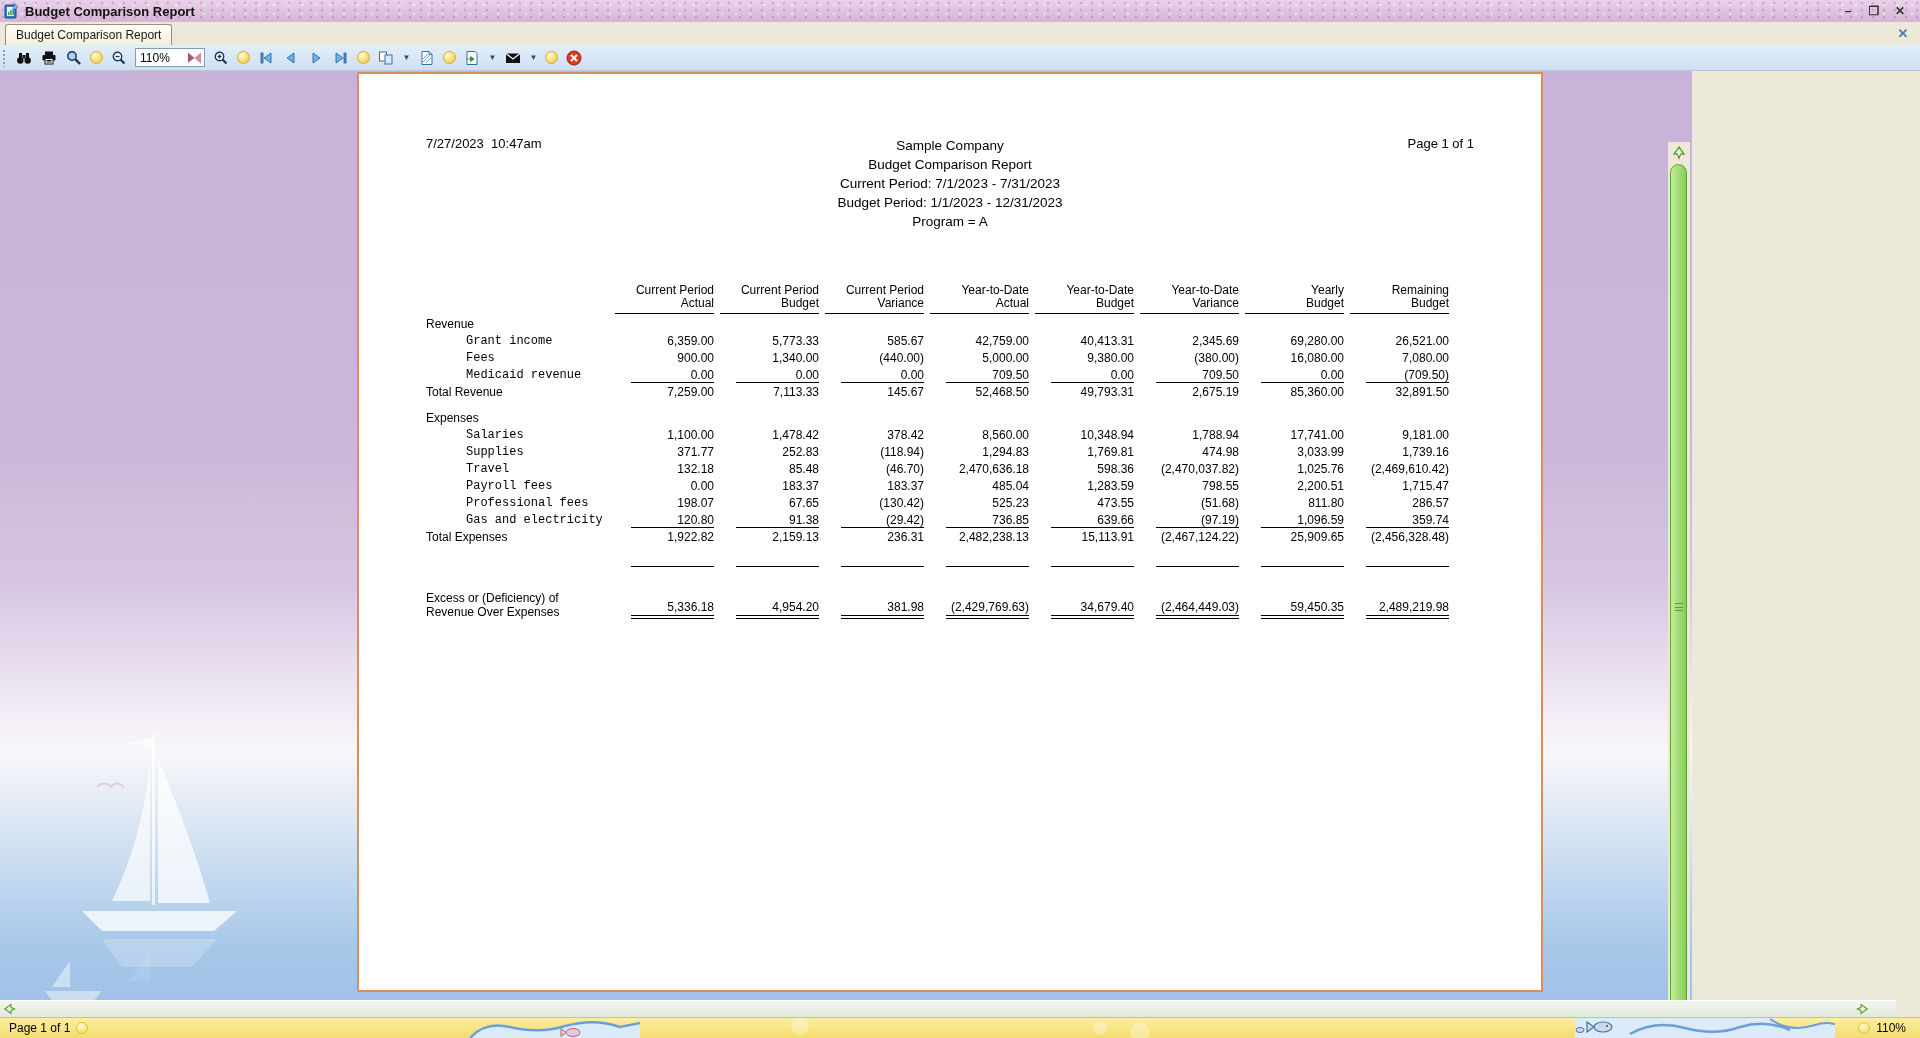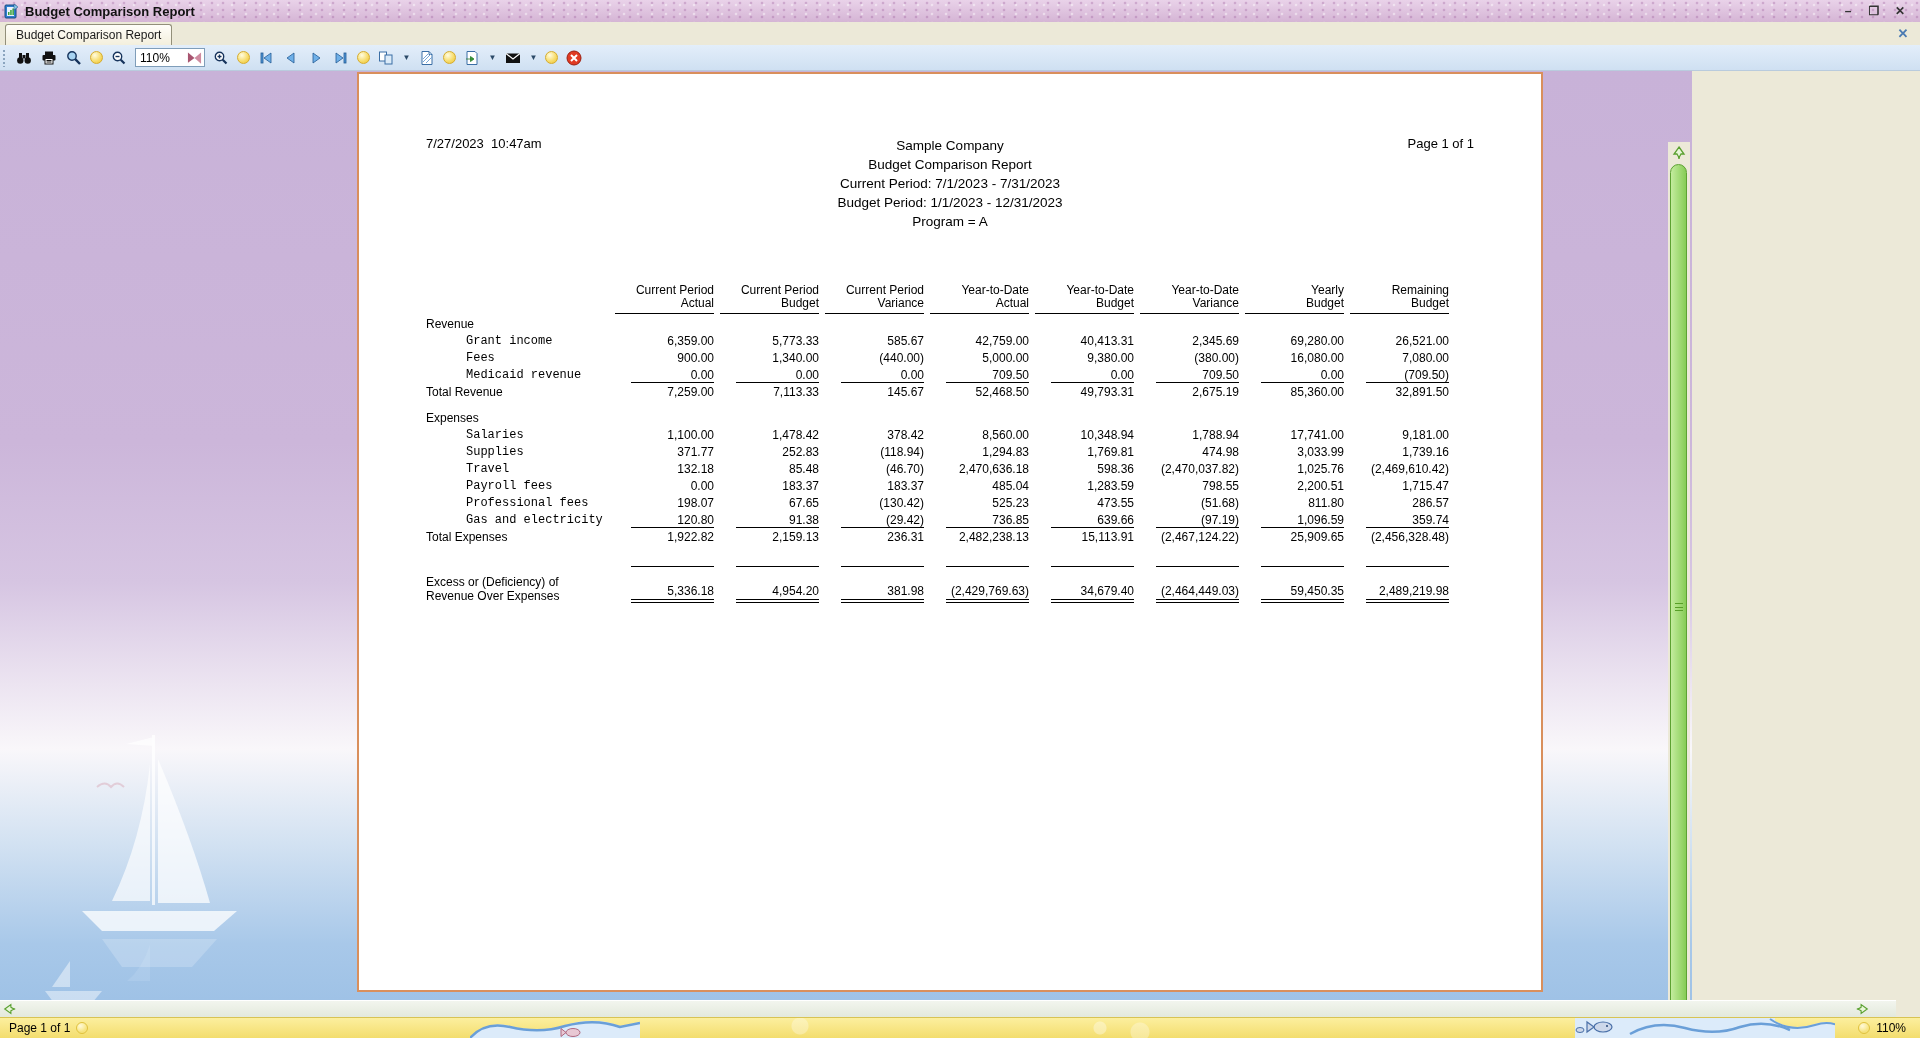--- a/index.html
+++ b/index.html
@@ -88,21 +88,21 @@
   td.num { text-align:right; }
   .hcell { margin-left:6px; border-bottom:1px solid #000; padding-bottom:3px;
     line-height:13px; }
   tr.hdr td { height:44px; }
   td.lbl.sec { font-size:12px; }
   td.lbl.item { padding-left:40px;font-family:Liberation Mono, monospace; }
   .trule { margin-left:22px; border-top:1px solid #000; padding-top:2px; }
   tr.sp td { height:9px; }
   tr.sp2 td { height:13px; }
   .grule { margin-left:22px; border-top:1px solid #000; border-bottom:4px double #000;
-    padding-top:17px; padding-bottom:1px; }
+    padding-top:33px; padding-bottom:1px; }
   td.glabel { vertical-align:bottom; padding-bottom:6px; line-height:14px; }
 
   
   .vscroll { position:absolute; right:2px; top:71px; width:22px; height:929px; background:#ece9d8; }
   .vthumb { position:absolute; left:2px; top:22px; width:17px; height:886px;
     background:linear-gradient(90deg,#c4ec9e,#86cc55); border:1.5px solid #5da232; border-radius:9px; }
   .vgrip { position:absolute; left:4px; top:438px; width:8px; height:8px;
     border-top:1px solid #58a028; border-bottom:1px solid #58a028; }
   .vgrip:before { content:""; position:absolute; left:0; top:3px; width:8px; height:1px; background:#58a028; }
   .sarrow { position:absolute; width:16px; height:16px; }

